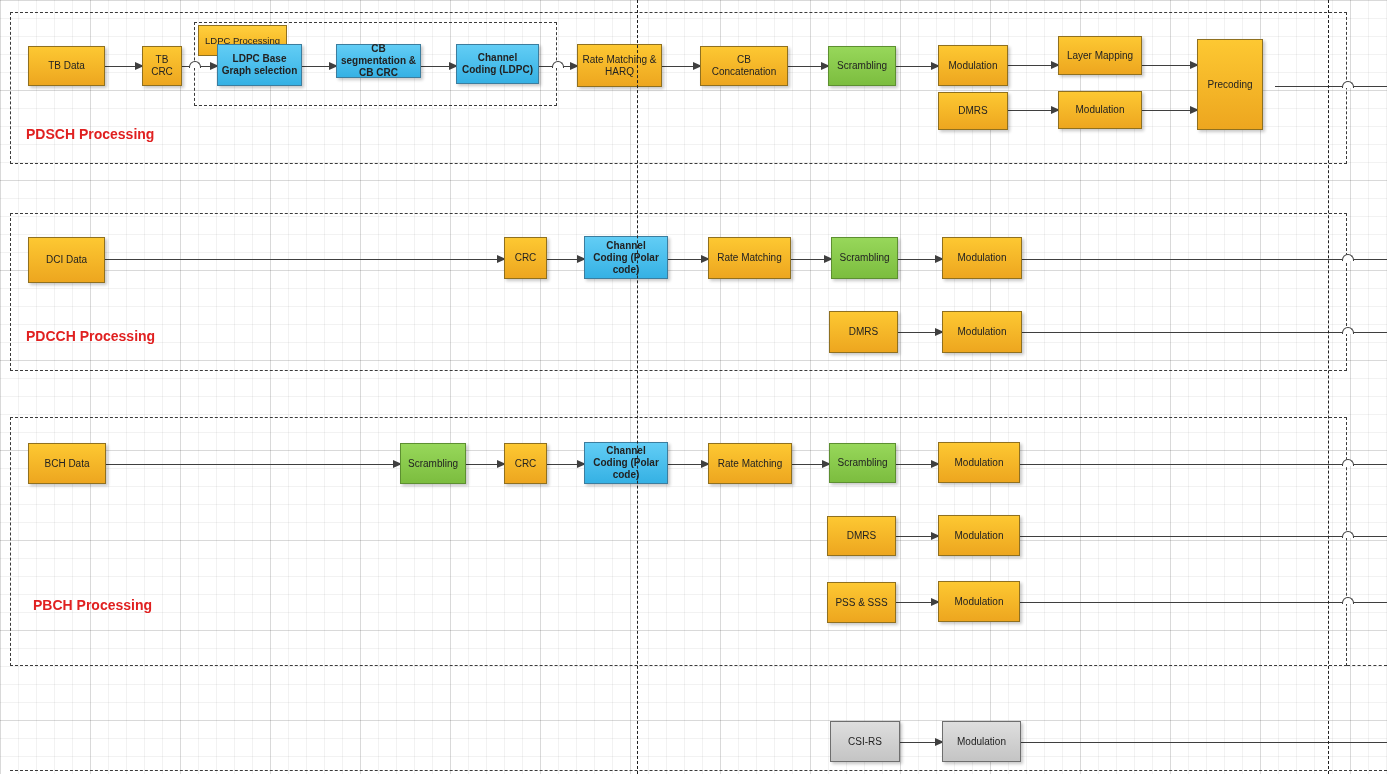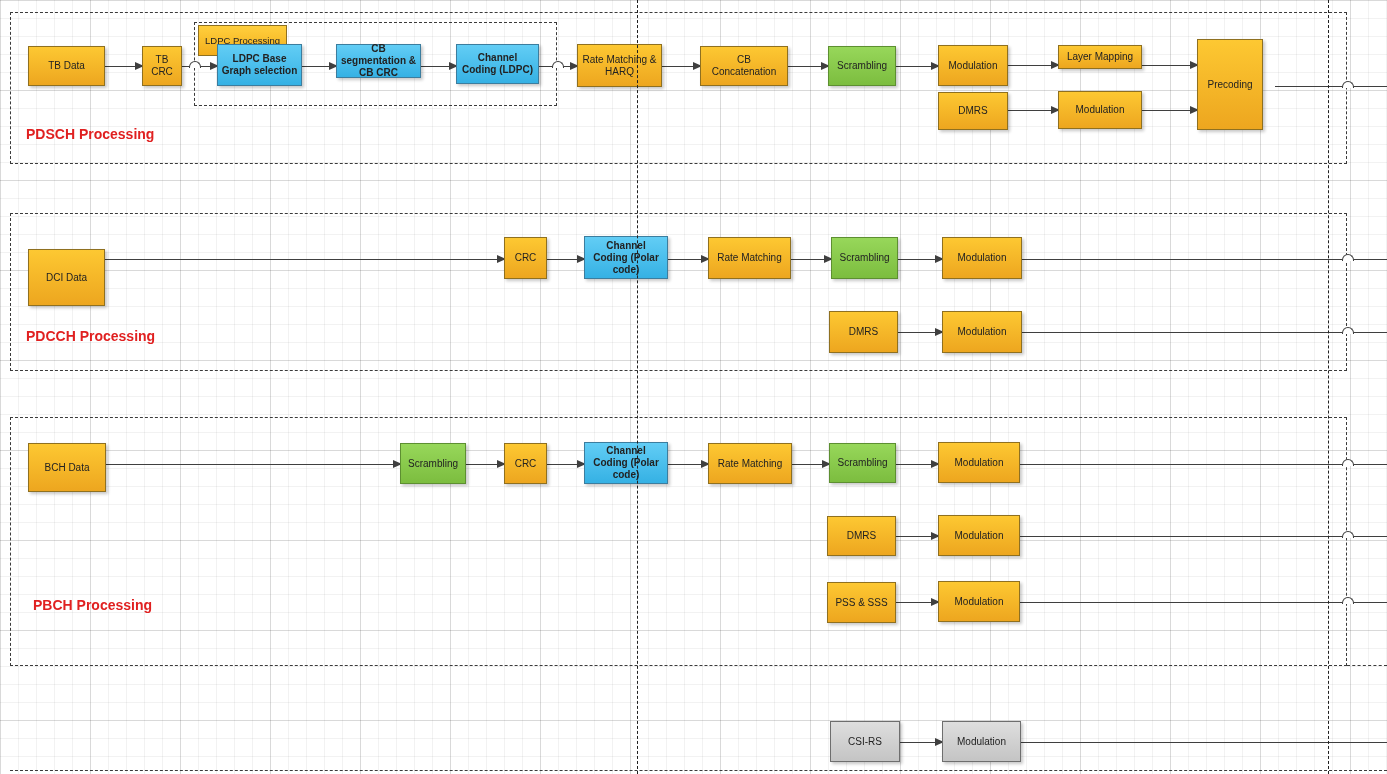--- a/index.html
+++ b/index.html
@@ -68,21 +68,21 @@
 
   <div class="node gold" style="left:28px;top:46px;width:77px;height:40px">TB Data</div>
   <div class="node gold" style="left:142px;top:46px;width:40px;height:40px">TB CRC</div>
   <div class="node blue" style="left:217px;top:44px;width:85px;height:42px">LDPC Base Graph selection</div>
   <div class="node blue" style="left:336px;top:44px;width:85px;height:34px">CB segmentation &amp; CB CRC</div>
   <div class="node blue" style="left:456px;top:44px;width:83px;height:40px">Channel Coding (LDPC)</div>
   <div class="node gold" style="left:577px;top:44px;width:85px;height:43px">Rate Matching &amp; HARQ</div>
   <div class="node gold" style="left:700px;top:46px;width:88px;height:40px">CB Concatenation</div>
   <div class="node green" style="left:828px;top:46px;width:68px;height:40px">Scrambling</div>
   <div class="node gold" style="left:938px;top:45px;width:70px;height:41px">Modulation</div>
-  <div class="node gold" style="left:1058px;top:45px;width:84px;height:24px">Layer Mapping</div>
+  <div class="node gold" style="left:1058px;top:36px;width:84px;height:39px">Layer Mapping</div>
   <div class="node gold" style="left:938px;top:92px;width:70px;height:38px">DMRS</div>
   <div class="node gold" style="left:1058px;top:91px;width:84px;height:38px">Modulation</div>
   <div class="node gold" style="left:1197px;top:39px;width:66px;height:91px">Precoding</div>
 
   <div class="hline arrow" style="left:105px;top:66px;width:37px"></div>
   <div class="hline arrow" style="left:182px;top:66px;width:35px"></div>
   <div class="hline arrow" style="left:302px;top:66px;width:34px"></div>
   <div class="hline arrow" style="left:421px;top:66px;width:35px"></div>
   <div class="hline arrow" style="left:539px;top:66px;width:38px"></div>
   <div class="hline arrow" style="left:662px;top:66px;width:38px"></div>
@@ -90,41 +90,41 @@
   <div class="hline arrow" style="left:896px;top:66px;width:42px"></div>
   <div class="hline arrow" style="left:1008px;top:65px;width:50px"></div>
   <div class="hline arrow" style="left:1142px;top:65px;width:55px"></div>
   <div class="hline arrow" style="left:1008px;top:110px;width:50px"></div>
   <div class="hline arrow" style="left:1142px;top:110px;width:55px"></div>
   <div class="hline" style="left:1275px;top:86px;width:112px"></div>
   <div class="hop" style="left:189px;top:61px"></div>
   <div class="hop" style="left:552px;top:61px"></div>
   <div class="hop" style="left:1342px;top:81px"></div>
 
-  <div class="node gold" style="left:28px;top:249px;width:77px;height:57px">DCI Data</div>
+  <div class="node gold" style="left:28px;top:237px;width:77px;height:46px">DCI Data</div>
   <div class="node gold" style="left:504px;top:237px;width:43px;height:42px">CRC</div>
   <div class="node blue" style="left:584px;top:236px;width:84px;height:43px">Channel Coding (Polar code)</div>
   <div class="node gold" style="left:708px;top:237px;width:83px;height:42px">Rate Matching</div>
   <div class="node green" style="left:831px;top:237px;width:67px;height:42px">Scrambling</div>
   <div class="node gold" style="left:942px;top:237px;width:80px;height:42px">Modulation</div>
   <div class="node gold" style="left:829px;top:311px;width:69px;height:42px">DMRS</div>
   <div class="node gold" style="left:942px;top:311px;width:80px;height:42px">Modulation</div>
 
   <div class="hline arrow" style="left:105px;top:259px;width:399px"></div>
   <div class="hline arrow" style="left:547px;top:259px;width:37px"></div>
   <div class="hline arrow" style="left:668px;top:259px;width:40px"></div>
   <div class="hline arrow" style="left:791px;top:259px;width:40px"></div>
   <div class="hline arrow" style="left:898px;top:259px;width:44px"></div>
   <div class="hline" style="left:1022px;top:259px;width:365px"></div>
   <div class="hline arrow" style="left:898px;top:332px;width:44px"></div>
   <div class="hline" style="left:1022px;top:332px;width:365px"></div>
   <div class="hop" style="left:1342px;top:254px"></div>
   <div class="hop" style="left:1342px;top:327px"></div>
 
-  <div class="node gold" style="left:28px;top:443px;width:78px;height:49px">BCH Data</div>
+  <div class="node gold" style="left:28px;top:443px;width:78px;height:41px">BCH Data</div>
   <div class="node green" style="left:400px;top:443px;width:66px;height:41px">Scrambling</div>
   <div class="node gold" style="left:504px;top:443px;width:43px;height:41px">CRC</div>
   <div class="node blue" style="left:584px;top:442px;width:84px;height:42px">Channel Coding (Polar code)</div>
   <div class="node gold" style="left:708px;top:443px;width:84px;height:41px">Rate Matching</div>
   <div class="node green" style="left:829px;top:443px;width:67px;height:40px">Scrambling</div>
   <div class="node gold" style="left:938px;top:442px;width:82px;height:41px">Modulation</div>
   <div class="node gold" style="left:827px;top:516px;width:69px;height:40px">DMRS</div>
   <div class="node gold" style="left:938px;top:515px;width:82px;height:41px">Modulation</div>
   <div class="node gold" style="left:827px;top:582px;width:69px;height:41px">PSS &amp; SSS</div>
   <div class="node gold" style="left:938px;top:581px;width:82px;height:41px">Modulation</div>

